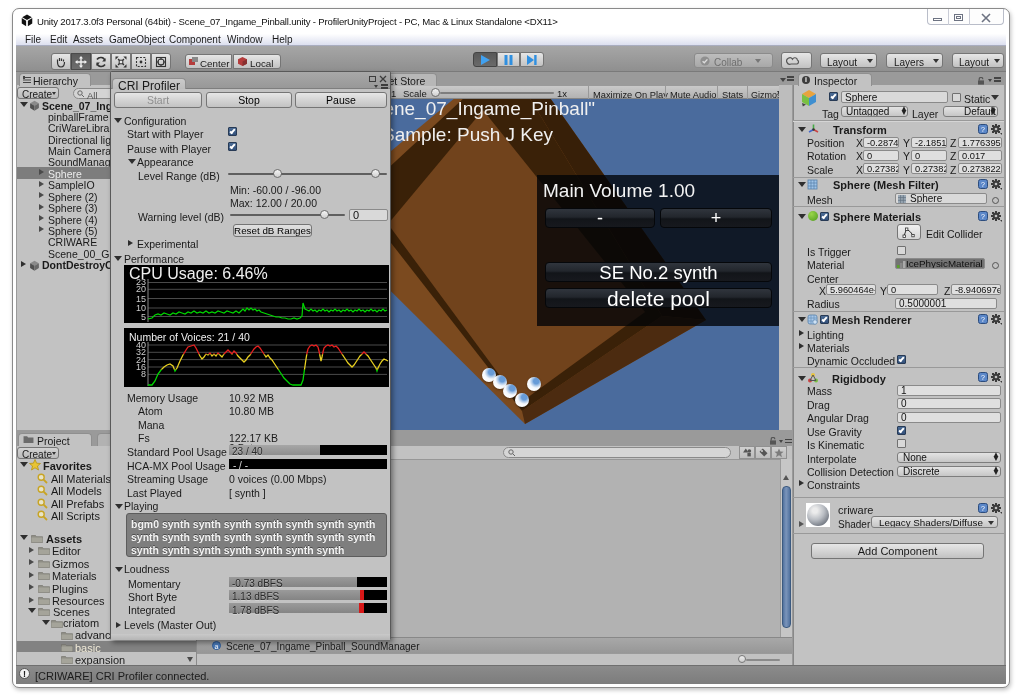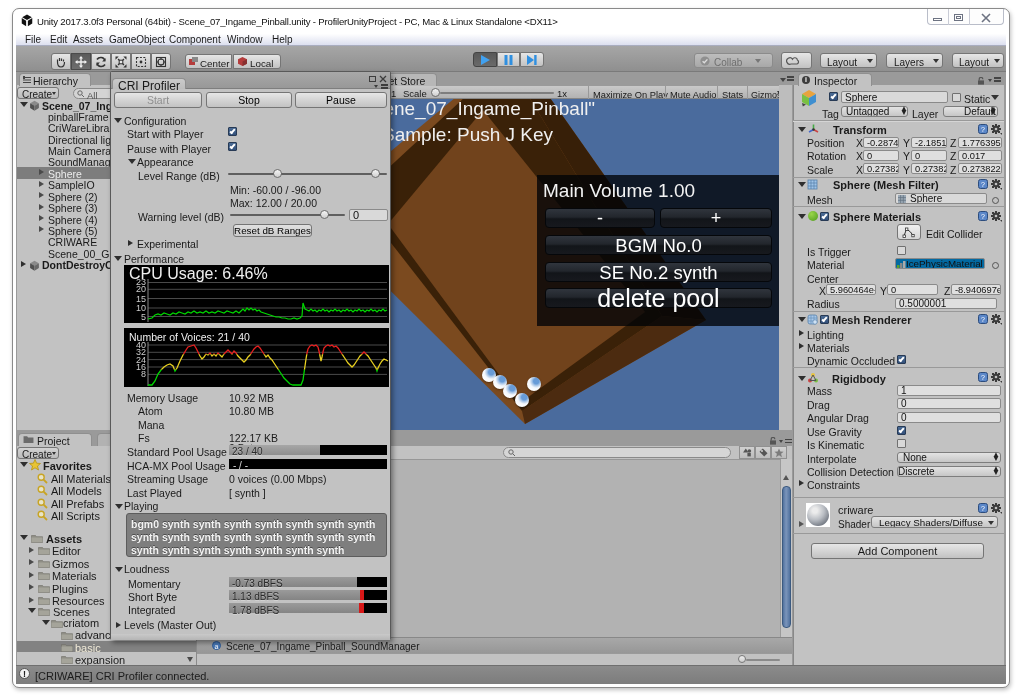--- a/index.html
+++ b/index.html
@@ -253,23 +253,22 @@
 <div class="a" style="left:268px;top:276px;width:14px;height:14px;border-radius:50%;background:radial-gradient(circle at 66% 30%, #689cd8 0 20%, #a9c6e8 32%, #f4f7fb 50%, #ffffff 80%, #d4dae0 100%);box-shadow:0 1px 2px rgba(0,0,0,0.35)"></div>
 <div class="a" style="left:278px;top:285px;width:14px;height:14px;border-radius:50%;background:radial-gradient(circle at 66% 30%, #689cd8 0 20%, #a9c6e8 32%, #f4f7fb 50%, #ffffff 80%, #d4dae0 100%);box-shadow:0 1px 2px rgba(0,0,0,0.35)"></div>
 <div class="a" style="left:290px;top:294px;width:14px;height:14px;border-radius:50%;background:radial-gradient(circle at 66% 30%, #689cd8 0 20%, #a9c6e8 32%, #f4f7fb 50%, #ffffff 80%, #d4dae0 100%);box-shadow:0 1px 2px rgba(0,0,0,0.35)"></div>
 <div class="a" style="left:302px;top:278px;width:14px;height:14px;border-radius:50%;background:radial-gradient(circle at 66% 30%, #689cd8 0 20%, #a9c6e8 32%, #f4f7fb 50%, #ffffff 80%, #d4dae0 100%);box-shadow:0 1px 2px rgba(0,0,0,0.35)"></div>
 </div>
 
   <div class="a" style="left:312px;top:76px;width:242px;height:151px;background:rgba(0,2,6,0.78)"></div>
   <div class="tx" style="left:318px;top:83px;font-size:19px;line-height:18px;color:#f2f2f2">Main Volume 1.00</div>
   <div class="gbtn" style="left:320px;top:109px;width:110px;height:20px;font-size:18px;line-height:19px">-</div>
   <div class="gbtn" style="left:435px;top:109px;width:112px;height:20px;font-size:18px;line-height:19px">+</div>
-  <div class="gbtn" style="left:320px;top:136px;width:227px;height:20px;font-size:18.5px;line-height:19.5px">BGM No.0</div>
   <div class="gbtn" style="left:320px;top:163px;width:227px;height:20px;font-size:18.5px;line-height:19.5px">SE No.2 synth</div>
-  <div class="gbtn" style="left:320px;top:189px;width:227px;height:20px;font-size:25px;line-height:19.5px">delete pool</div>
+  <div class="gbtn" style="left:320px;top:189px;width:227px;height:20px;font-size:21px;line-height:19.5px">delete pool</div>
 </div>
 
 <div class="a" style="left:779px;top:85px;width:13px;height:345px;background:#bdbdbd"></div>
 </div>
 <div id="inspector">
 <div class="a" style="left:793px;top:85px;width:211px;height:580px;background:#c2c2c2;border-left:1px solid #888"></div>
 <div class="tab" style="left:798px;top:73px;width:74px;height:13px"></div>
 <div class="a" style="left:802px;top:76px;width:8px;height:8px;border-radius:50%;background:#3c3c3c;color:#fff;font-size:7px;font-weight:bold;text-align:center;line-height:8px">i</div>
 <div class="tx" style="left:814px;top:75px;font-size:10.5px;color:#1a1a1a;">Inspector</div>
 <svg class="a" style="left:977px;top:77px" width="8" height="8" viewBox="0 0 8 8">
@@ -405,21 +404,21 @@
 <svg class="a" style="left:902px;top:227px" width="13" height="11" viewBox="0 0 13 11">
       <path fill="none" stroke="#333" stroke-width="1" d="M2 9 L4.5 2 L8.5 5 L11 8.5"></path>
       <rect x="1" y="8" width="2.4" height="2.4" fill="#fff" stroke="#333" stroke-width="0.8"></rect>
       <rect x="3.5" y="1" width="2.4" height="2.4" fill="#fff" stroke="#333" stroke-width="0.8"></rect>
       <rect x="9.8" y="7.4" width="2.4" height="2.4" fill="#fff" stroke="#333" stroke-width="0.8"></rect>
     </svg>
 <div class="tx" style="left:926px;top:228px;font-size:10.5px;color:#1a1a1a;">Edit Collider</div>
 <div class="tx" style="left:807px;top:245.5px;font-size:10.5px;color:#1a1a1a;">Is Trigger</div>
 <div class="cb" style="left:897px;top:246px"></div>
 <div class="tx" style="left:807px;top:259px;font-size:10.5px;color:#1a1a1a;">Material</div>
-<div class="fld" style="left:895px;top:258px;width:90px;height:11px;background:#0369a1;font-size:9.8px;line-height:10px;padding-left:10px">IcePhysicMaterial</div>
+<div class="fld" style="left:895px;top:258px;width:90px;height:11px;background:#737373;font-size:9.8px;line-height:10px;padding-left:10px">IcePhysicMaterial</div>
 <svg class="a" style="left:897px;top:260px" width="9" height="8" viewBox="0 0 9 8">
       <rect x="0" y="5" width="2.5" height="3" fill="#5aa02c"></rect>
       <rect x="3" y="3" width="2.5" height="5" fill="#888"></rect>
       <rect x="6" y="1" width="2.5" height="7" fill="#aaa"></rect>
     </svg>
 <div class="a" style="left:992px;top:262px;width:7px;height:7px;border-radius:50%;border:1.5px solid #555"></div>
 <div class="tx" style="left:807px;top:272.5px;font-size:10.5px;color:#1a1a1a;">Center</div>
 <div class="tx" style="left:819px;top:284.8px;font-size:10.5px;color:#1a1a1a;">X</div>
 <div class="fld" style="left:826px;top:284px;width:50px;height:11px;font-size:9.3px;line-height:10px">5.960464e-08</div>
 <div class="tx" style="left:880px;top:284.8px;font-size:10.5px;color:#1a1a1a;">Y</div>
@@ -499,21 +498,21 @@
 <div class="tx" style="left:807px;top:425.5px;font-size:10.5px;color:#1a1a1a;">Use Gravity</div>
 <div class="cb cbc" style="left:897px;top:425.5px">
       <div class="chk"></div>
     </div>
 <div class="tx" style="left:807px;top:439px;font-size:10.5px;color:#1a1a1a;">Is Kinematic</div>
 <div class="cb" style="left:897px;top:439px"></div>
 <div class="tx" style="left:807px;top:452.5px;font-size:10.5px;color:#1a1a1a;">Interpolate</div>
 <div class="dd" style="left:897px;top:452px;width:104px;height:11px;line-height:10px;padding-left:5px">None</div>
 <div class="updn" style="left:992px;top:453px">▲<br>▼</div>
 <div class="tx" style="left:807px;top:466px;font-size:10.5px;color:#1a1a1a;">Collision Detection</div>
-<div class="dd" style="left:897px;top:465.5px;width:104px;height:11px;line-height:10px;">Discrete</div>
+<div class="dd" style="left:897px;top:465.5px;width:104px;height:11px;line-height:10px;padding-left:5px">Discrete</div>
 <div class="updn" style="left:992px;top:466.5px">▲<br>▼</div>
 <div class="trir" style="left:799px;top:480px;border-left-color:#2e2e2e"></div>
 <div class="tx" style="left:807px;top:479px;font-size:10.5px;color:#1a1a1a;">Constraints</div>
 <div class="a" style="left:793px;top:497px;width:211px;height:1px;background:#999"></div>
 <div class="a" style="left:806px;top:503px;width:24px;height:24px;background:#fff"></div>
 <div class="a" style="left:807px;top:504px;width:22px;height:22px;border-radius:50%;background:radial-gradient(circle at 36% 30%,#ececec 0 12%,#b9bdc3 45%,#6a707a 82%,#434a55 100%)"></div>
 <div class="tx" style="left:838px;top:504px;font-size:11px;color:#1a1a1a;">criware</div>
 <svg class="a" style="left:978px;top:503px" width="10" height="10" viewBox="0 0 10 10">
       <rect x="0.5" y="0.5" width="9" height="9" rx="2" fill="#5b87c8" stroke="#2d4d7d"></rect>
       <text x="5" y="7.6" font-size="7" fill="#fff" text-anchor="middle" font-family="Liberation Sans">?</text>

